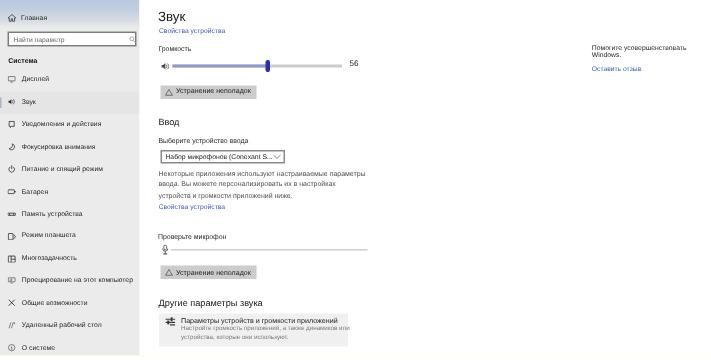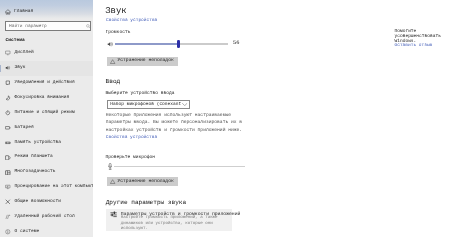--- a/index.html
+++ b/index.html
@@ -1,18 +1,18 @@
 <!DOCTYPE html>
 <html><head>
 <meta charset="utf-8">
 <style>
 html,body{margin:0;padding:0;}
 body{width:474px;height:237px;overflow:hidden;background:#ffffff;
  font-family:"Liberation Sans",sans-serif;-webkit-font-smoothing:antialiased;text-rendering:geometricPrecision;}
-#app{position:relative;width:474px;height:237px;background:#fef9c3;overflow:hidden;font-family:Liberation Mono, monospace;}
+#app{position:relative;width:474px;height:237px;background:#fef9c3;overflow:hidden;}
 
 
 #sidebar{position:absolute;left:0;top:0;width:93px;height:237px;background:#ebebeb;overflow:hidden;}
 #sidebar-acrylic{position:absolute;left:0;top:0;width:93px;height:19px;
  background:linear-gradient(to bottom,#b9c9de 0%,#c0cde0 28%,#ccd5e1 52%,#d9dde4 74%,#e5e7e9 90%,#ebebeb 100%);}
 #home-row{position:absolute;left:0;top:8.9px;width:93px;height:6px;display:flex;align-items:center;cursor:pointer;}
 #home-icon-wrap{width:5.9px;height:5.9px;margin-left:4.7px;display:flex;align-items:center;justify-content:center;flex:0 0 auto;}
 #home-label{font-size:4.55px;line-height:6px;color:#1f1f1f;margin-left:3.5px;white-space:nowrap;}
 
 #searchbox{position:absolute;left:5.2px;top:21.4px;width:86.2px;height:9.6px;background:#fdfdfd;

